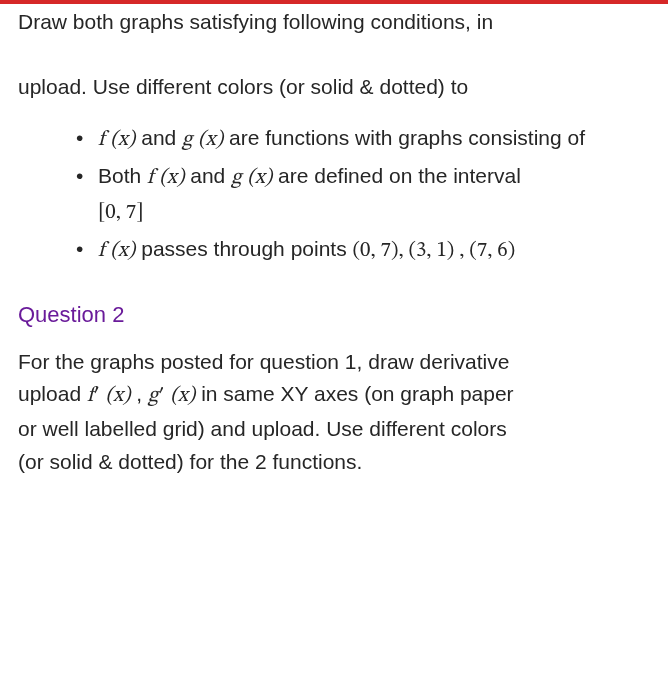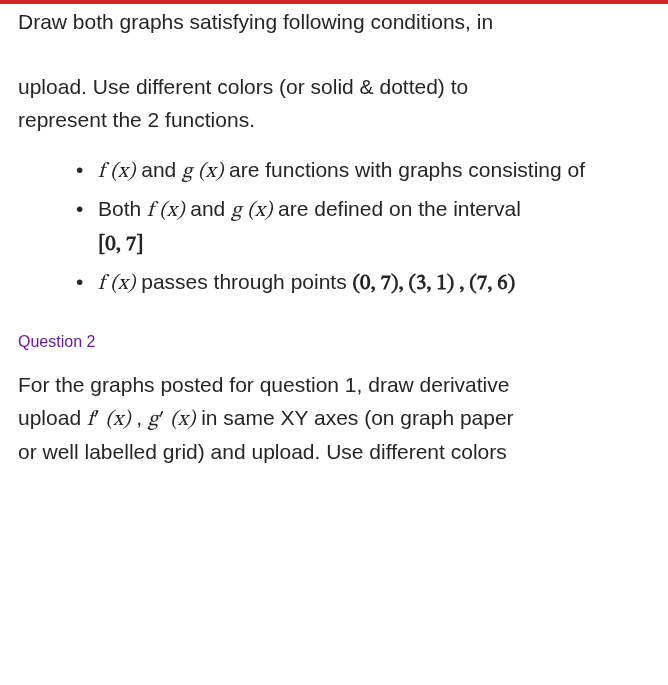--- a/index.html
+++ b/index.html
@@ -38,52 +38,50 @@
     content: "•";
     position: absolute;
     left: 0;
     top: 0;
     color: #262626;
     font-size: 21px;
     line-height: 1.55;
   }
   .q-title {
     color: #6a1b9a;
-    font-size: 16px;
+    font-size: 22px;
     font-weight: 400;
     margin: 8px 0 14px 0;
   }
   .para2 {
     margin: 6px 0 0 0;
   }
   .math {
     font-family: "Cambria Math", "STIX Two Math", "Latin Modern Math", Georgia, serif;
     font-style: italic;
   }
   .rm {
     font-style: normal;
   }
   .tuple {
     font-style: normal;
-    font-weight: bold;
   }
   .prime {
     font-style: normal;
   }
 </style>
 </head>
 <body>
 
 <div class="page">
 
   <div class="intro">
     <span>Draw both graphs satisfying following conditions, in</span><br>
     <br>
     <span>upload. Use different colors (or solid &amp; dotted) to</span><br>
-    <span>represent the 2 functions.</span>
   </div>
 
   <ul class="conditions">
 
     <li>
       <span class="math">f</span>
       <span class="math">(x)</span>
       <span> and </span>
       <span class="math">g</span>
       <span class="math">(x)</span>
@@ -116,15 +114,16 @@
   <div class="para2">
     <span>For the graphs posted for question 1, draw derivative</span><br>
     <span>upload </span>
     <span class="math">f</span><span class="math prime">′</span>
     <span class="math">(x)</span>
     <span> , </span>
     <span class="math">g</span><span class="math prime">′</span>
     <span class="math">(x)</span>
     <span> in same XY axes (on graph paper</span><br>
     <span>or well labelled grid) and upload. Use different colors</span><br>
+    <span>(or solid &amp; dotted) for the 2 functions.</span>
   </div>
 
 </div>
 
 </body></html>

